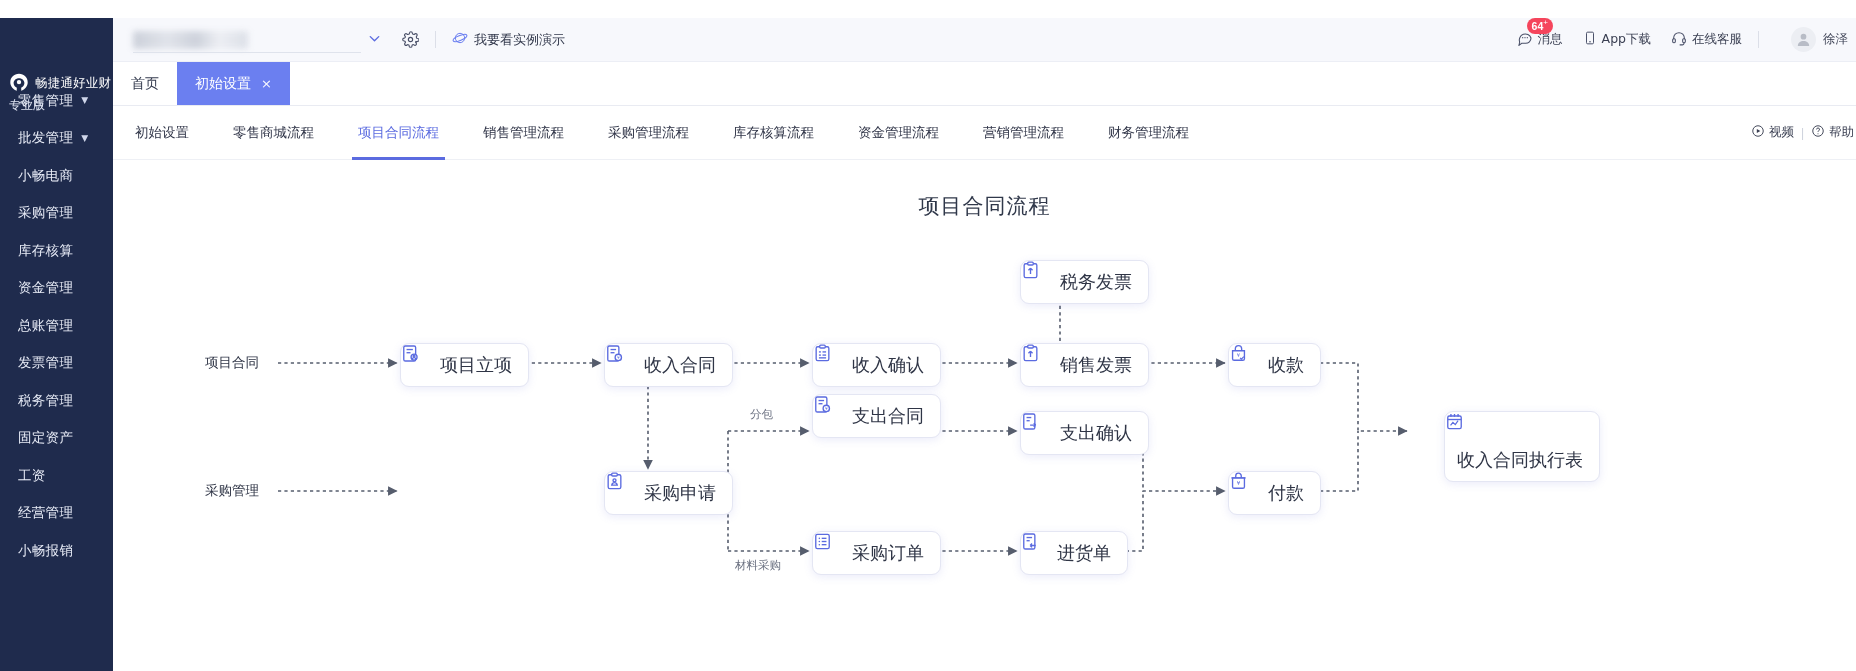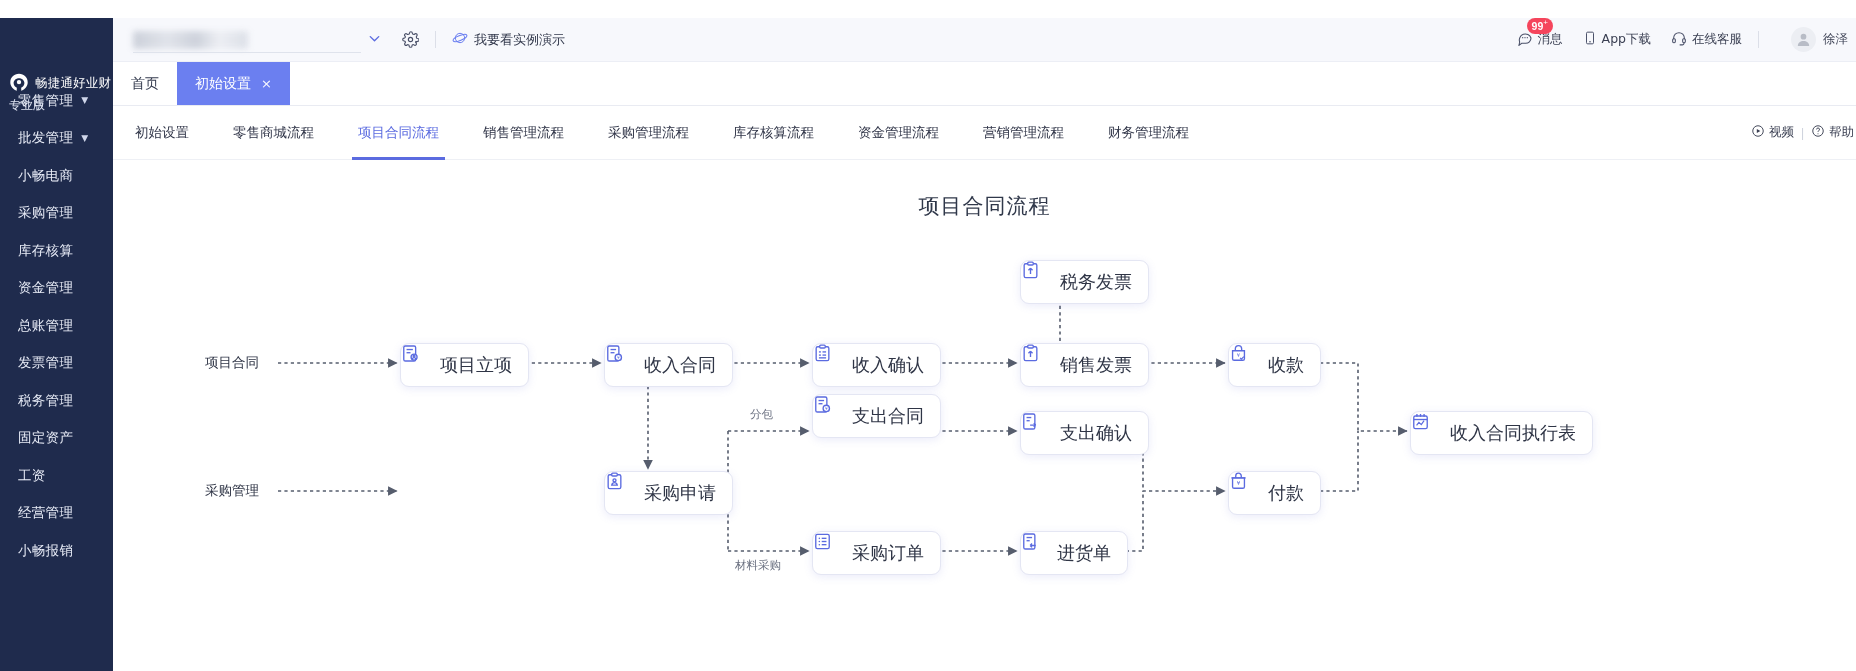--- a/index.html
+++ b/index.html
@@ -222,21 +222,21 @@
       <div class="tr-item">
         <span>
           <svg width="16" height="16" viewBox="0 0 24 24" fill="none" stroke="#4a5068" stroke-width="1.6">
             <path d="M21 12a8 8 0 0 1-8 8H7l-4 3 1-5a8 8 0 1 1 17-6z"></path>
             <circle cx="8.5" cy="11.5" r="1" fill="#4a5068" stroke="none"></circle>
             <circle cx="12" cy="11.5" r="1" fill="#4a5068" stroke="none"></circle>
             <circle cx="15.5" cy="11.5" r="1" fill="#4a5068" stroke="none"></circle>
           </svg>
         </span>
         <span>消息</span>
-        <span class="badge"><span>99</span><sup>+</sup></span>
+        <span class="badge"><span>64</span><sup>+</sup></span>
       </div>
       <div class="tr-item">
         <span>
           <svg width="14" height="16" viewBox="0 0 24 24" fill="none" stroke="#4a5068" stroke-width="1.7">
             <rect x="6" y="2" width="12" height="20" rx="2"></rect>
               <line x1="10.5" y1="18.5" x2="13.5" y2="18.5"></line>
           </svg>
         </span>
         <span>App下载</span>
       </div>
@@ -451,21 +451,21 @@
           <svg viewBox="0 0 24 24" width="19" height="19" fill="none" stroke="#5b6be0" stroke-width="1.7">
             <path d="M4.5 8.5h15v10a2 2 0 0 1-2 2h-11a2 2 0 0 1-2-2z"></path>
             <path d="M8 8.5V6a4 4 0 0 1 8 0v2.5"></path>
             <text x="12" y="16.5" font-size="6.5" fill="#5b6be0" stroke="none" text-anchor="middle" font-family="DejaVu Sans">¥</text>
             <path d="M14 17.5l1.6 1.7 3.1-3.3" stroke-width="1.5"></path>
           </svg>
         </span>
         <span class="node-label">收款</span>
       </div>
 
-      <div class="node" style="left:1297px; top:251px;">
+      <div class="node" style="left:1331px; top:251px;flex-direction:column;">
         <span class="ico">
           <svg viewBox="0 0 24 24" width="19" height="19" fill="none" stroke="#5b6be0" stroke-width="1.7">
             <rect x="3.5" y="5" width="17" height="16" rx="2"></rect>
               <line x1="3.5" y1="9.5" x2="20.5" y2="9.5"></line>
             <line x1="7.5" y1="2.5" x2="7.5" y2="6"></line>
               <line x1="12" y1="2.5" x2="12" y2="6"></line>
               <line x1="16.5" y1="2.5" x2="16.5" y2="6"></line>
             <path d="M7 17l3-4 3 3 3.5-5" stroke-width="1.5"></path>
           </svg>
         </span>

